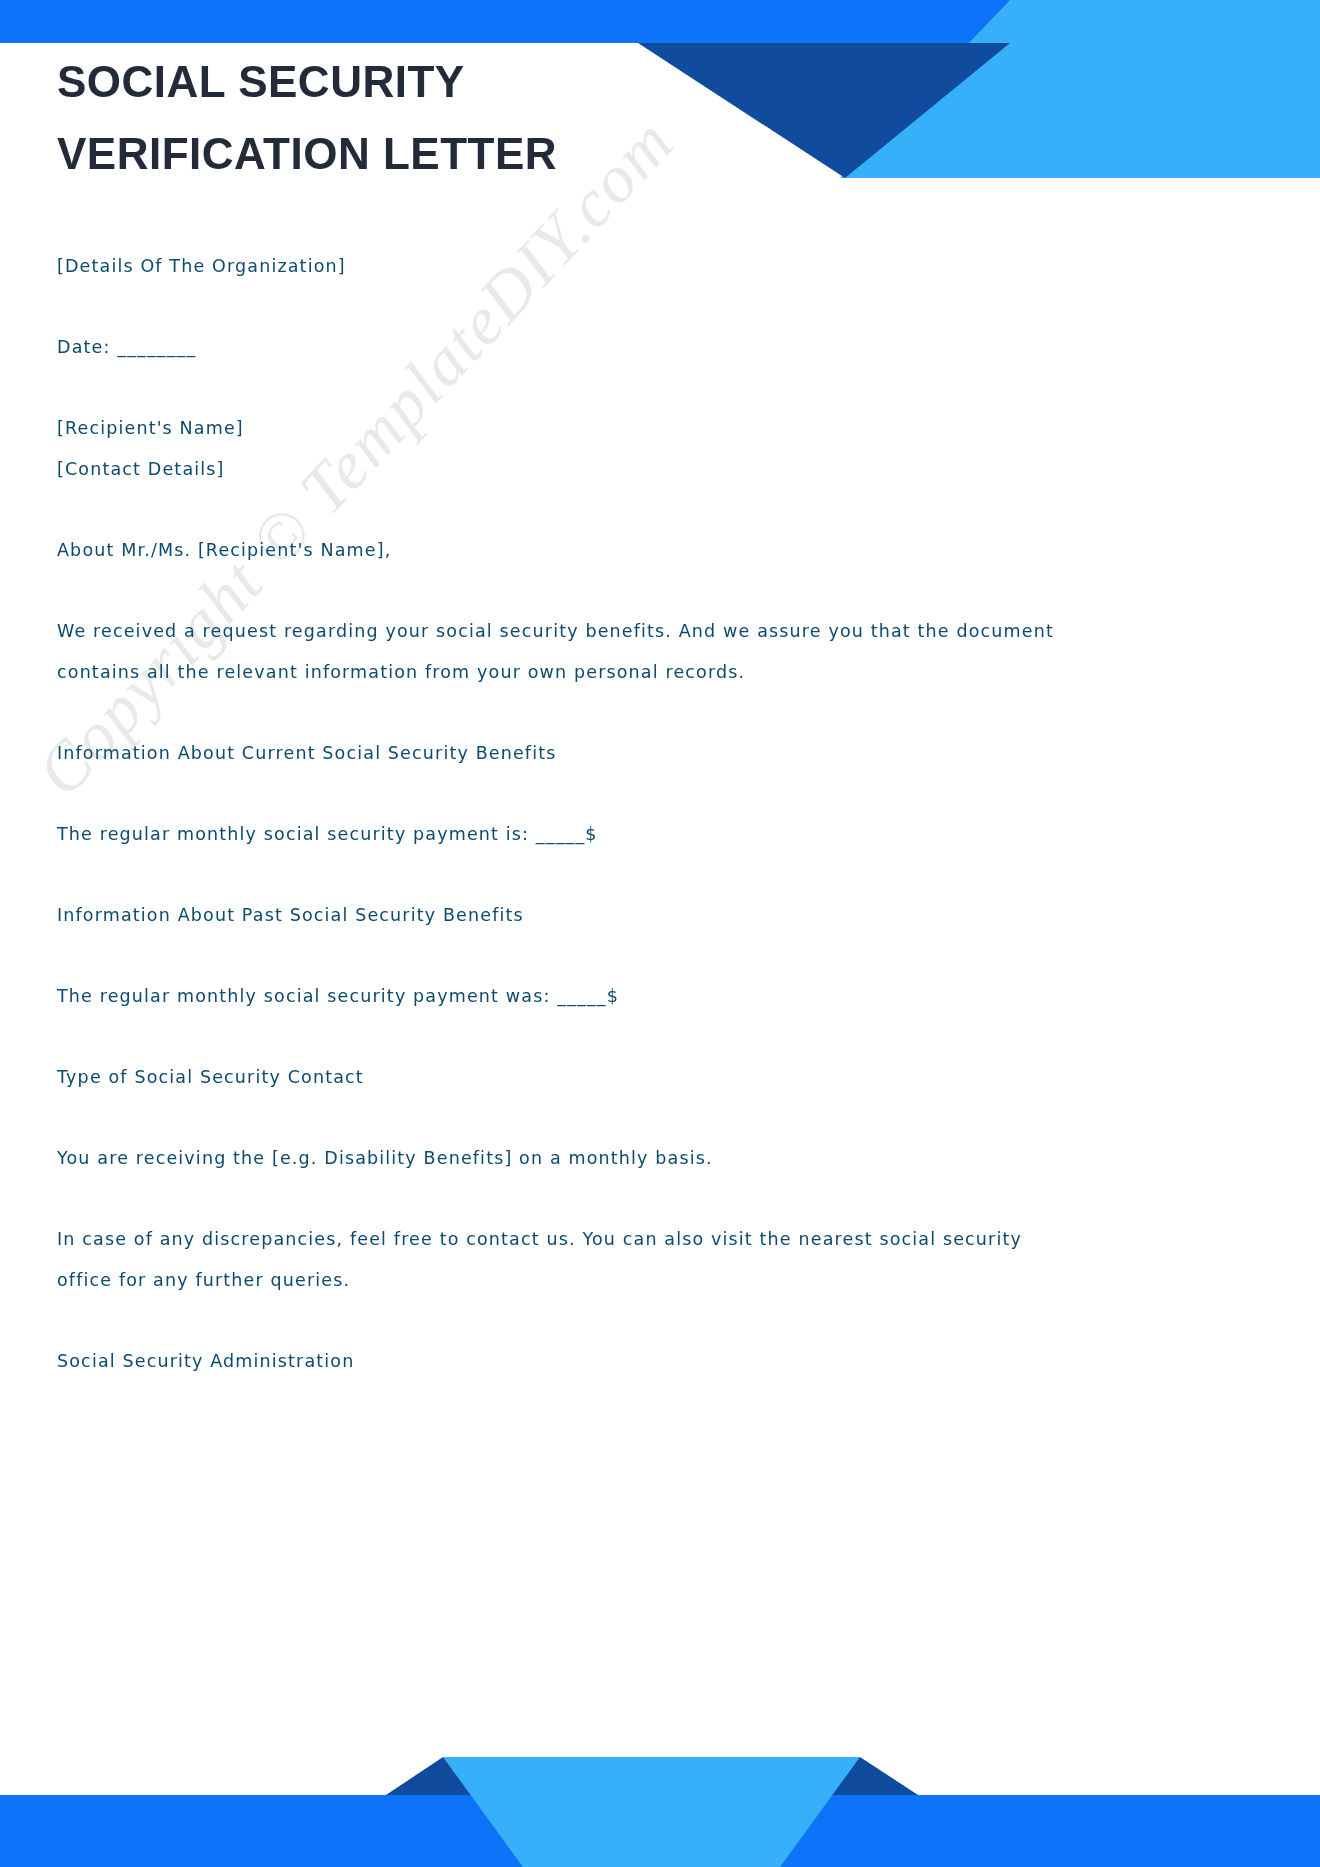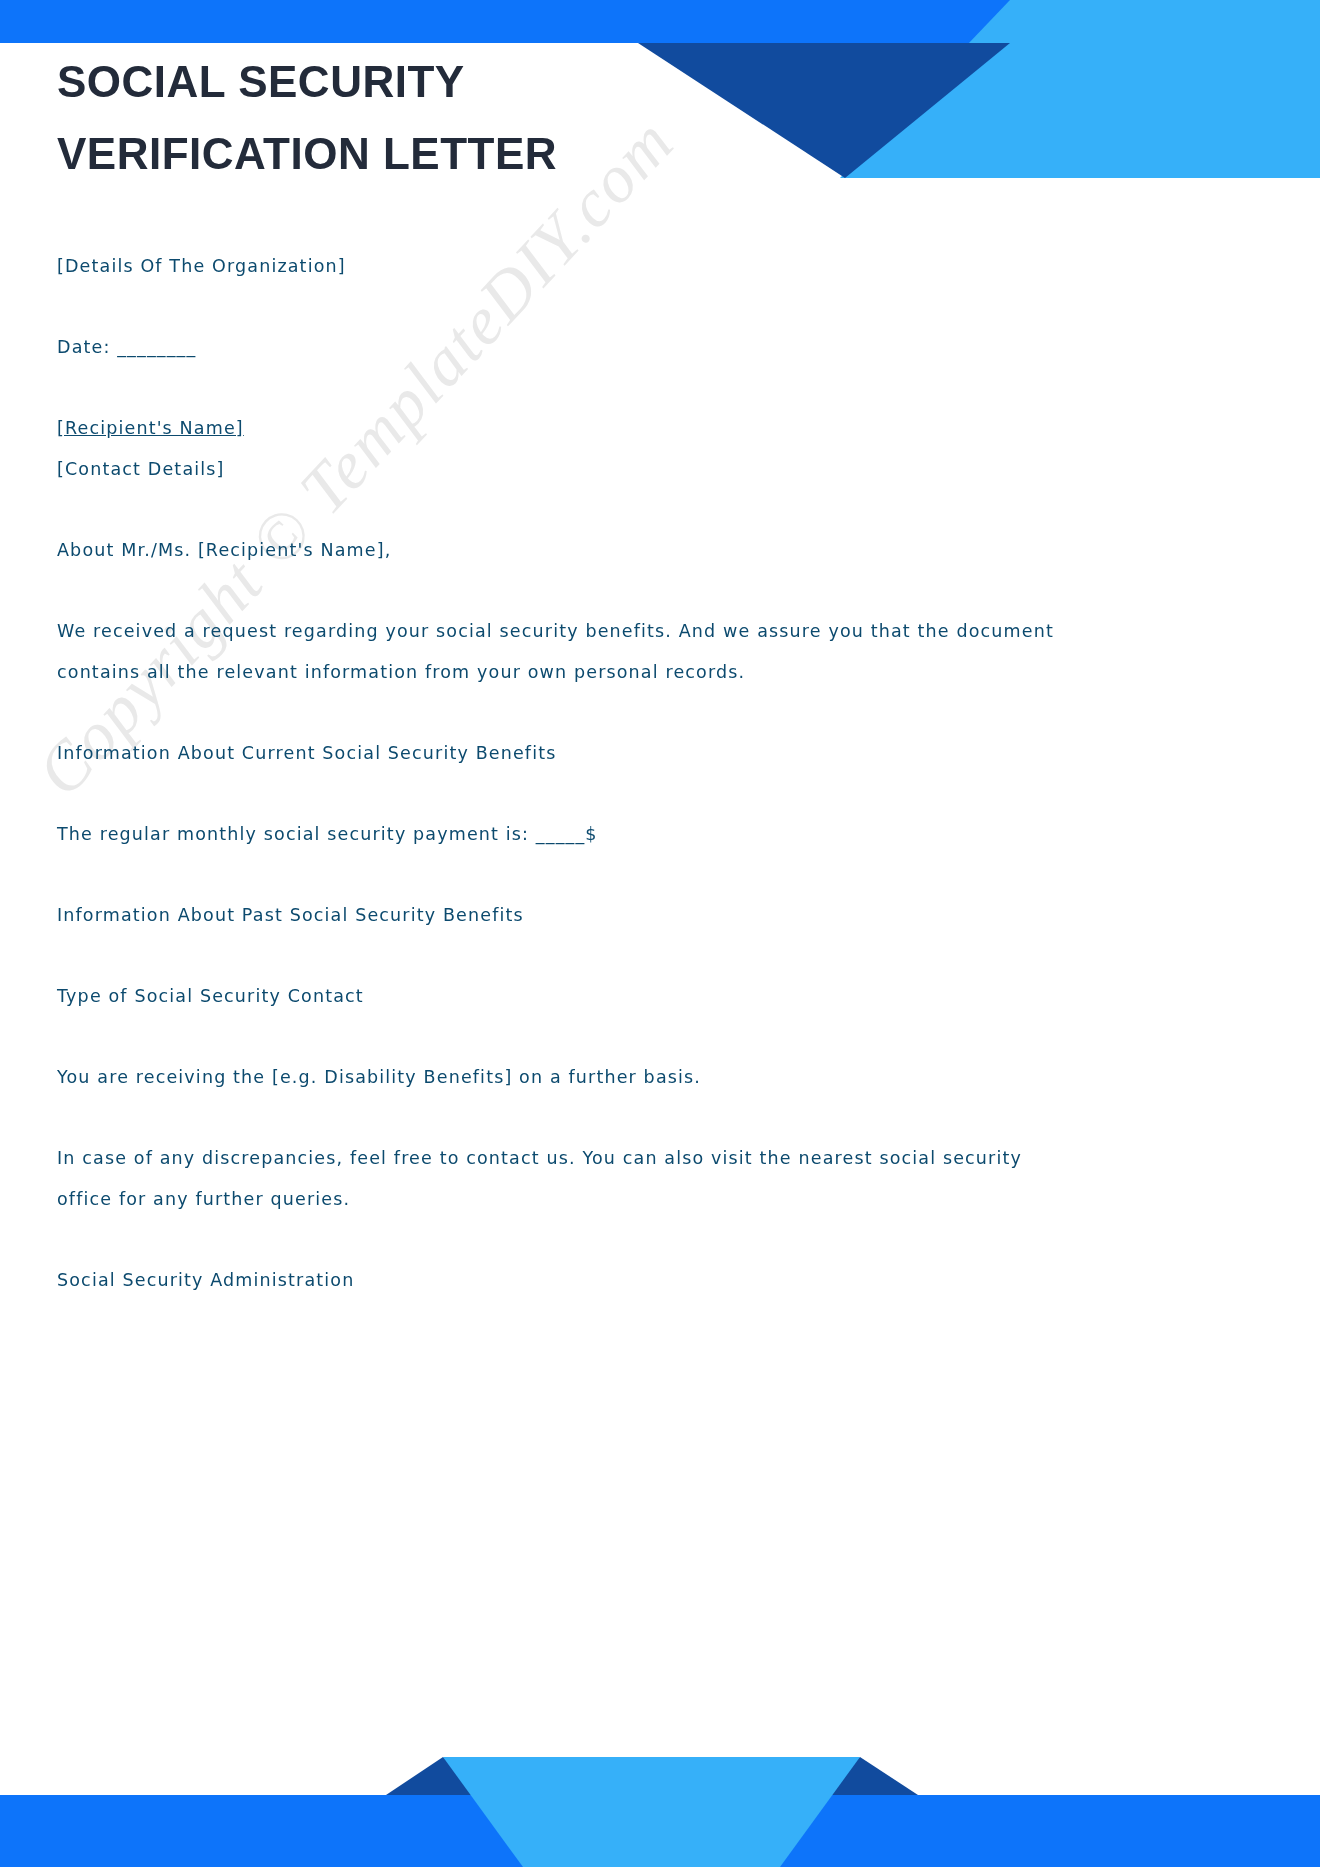--- a/index.html
+++ b/index.html
@@ -90,21 +90,20 @@
     margin: 0 0 40px 0;
     font-family: "DejaVu Sans", sans-serif;
     font-size: 17.5px;
     line-height: 41px;
     letter-spacing: 1.15px;
     color: #0c4a6e;
     font-weight: 400;
   }
   .para.tight {
     margin-bottom: 0;
-    text-decoration: underline;
   }
   .para.flow {
     margin-bottom: 40px;
   }
 
   
   .footer-deco {
     position: absolute;
     left: 0;
     bottom: 0;
@@ -154,24 +153,25 @@
     <p class="para">About Mr./Ms. [Recipient's Name],</p>
 
     <p class="para flow">We received a request regarding your social security benefits. And we assure you that the document contains all the relevant information from your own personal records.</p>
 
     <p class="para">Information About Current Social Security Benefits</p>
 
     <p class="para">The regular monthly social security payment is: _____$</p>
 
     <p class="para">Information About Past Social Security Benefits</p>
 
+    <p class="para">The regular monthly social security payment was: _____$</p>
 
     <p class="para">Type of Social Security Contact</p>
 
-    <p class="para">You are receiving the [e.g. Disability Benefits] on a further basis.</p>
+    <p class="para">You are receiving the [e.g. Disability Benefits] on a monthly basis.</p>
 
     <p class="para flow">In case of any discrepancies, feel free to contact us. You can also visit the nearest social security office for any further queries.</p>
 
 
     <p class="para">Social Security Administration</p>
 
   </div>
 
   <div class="footer-deco">
     <svg width="1320" height="130" viewBox="0 0 1320 130" xmlns="http://www.w3.org/2000/svg">

